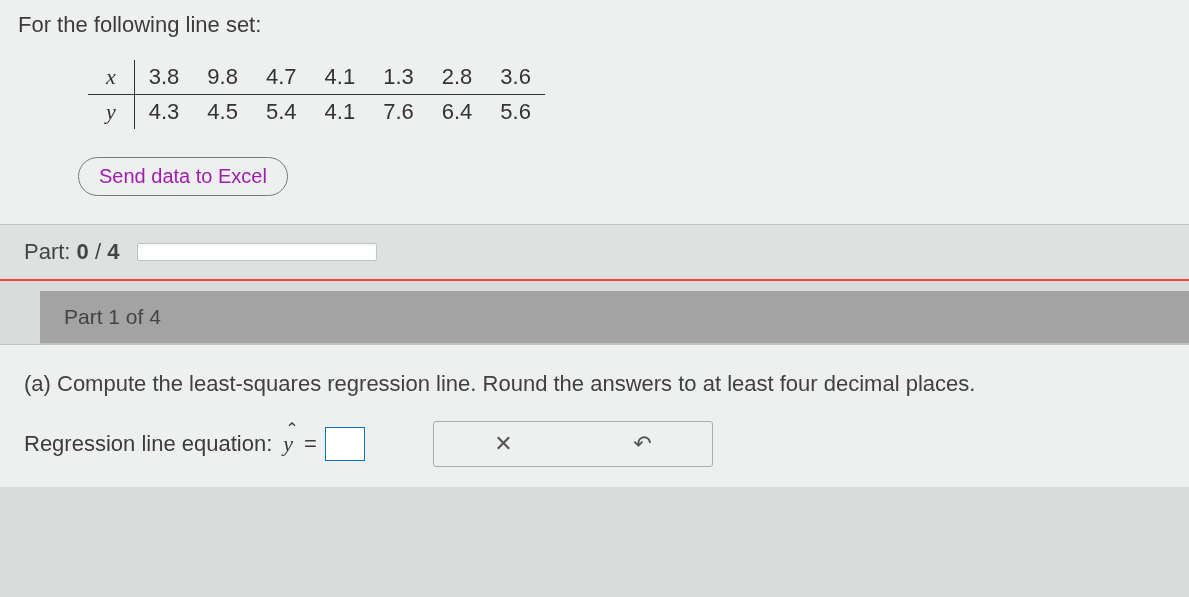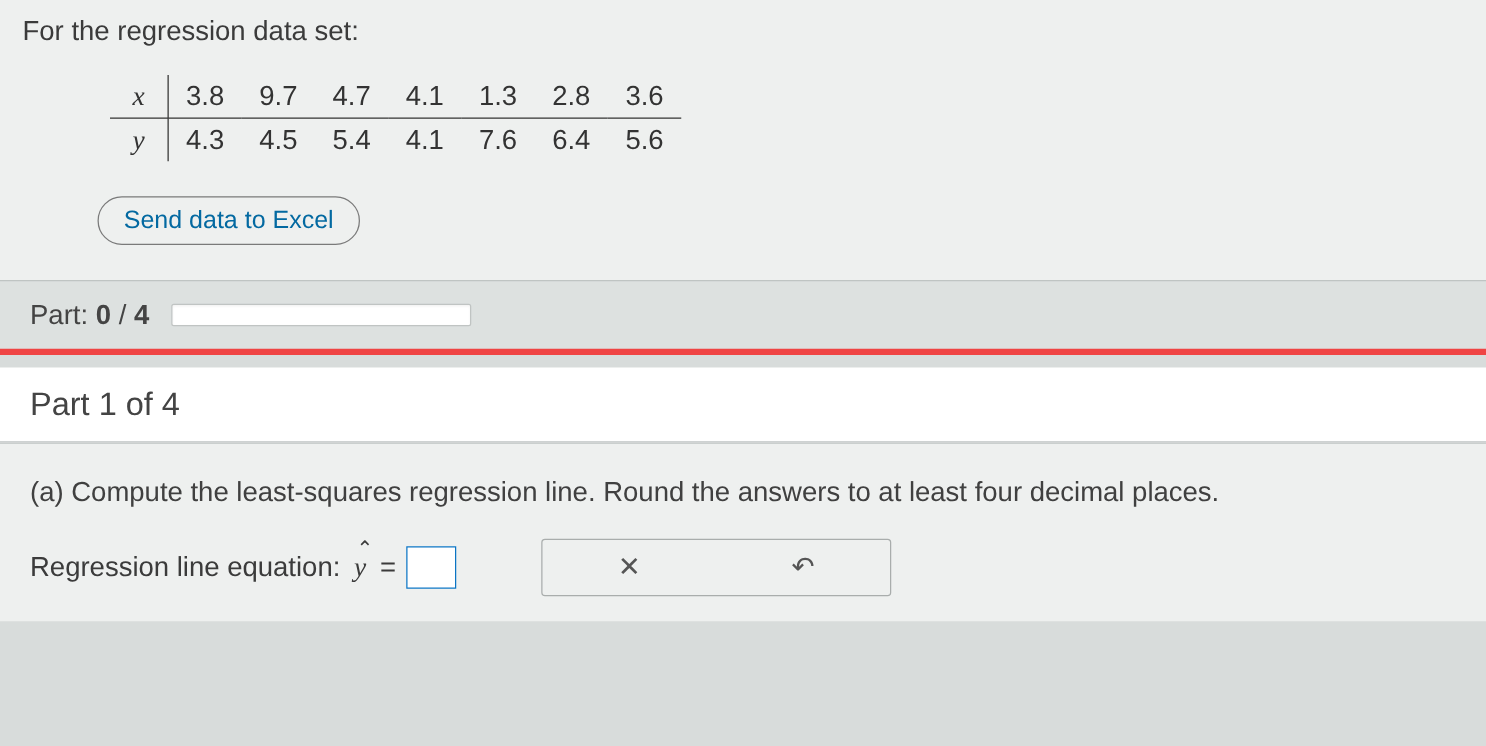--- a/index.html
+++ b/index.html
@@ -42,51 +42,52 @@
     border-bottom: 1.5px solid #333;
   }
   .excel-btn {
     margin-top: 28px;
     margin-left: 60px;
     display: inline-block;
     border: 1.5px solid #7a7a7a;
     border-radius: 22px;
     padding: 7px 20px;
     font-size: 20px;
-    color: #0369a1;
+    color: #a21caf;
     background: #eef0ef;
     cursor: pointer;
   }
   .part-header {
     background: #dde1e0;
     border-top: 1px solid #bfc4c3;
-    border-bottom: 5px solid #ef4444;
+    border-bottom: 2px solid #ef4444;
     padding: 14px 24px;
     font-size: 22px;
     color: #444;
     display: flex;
     align-items: center;
     gap: 18px;
   }
   .part-header .bold { font-weight: bold; }
   .progress-bar {
     width: 240px;
     height: 18px;
     background: #fff;
     border: 1px solid #c0c4c3;
     border-radius: 2px;
     box-shadow: inset 0 1px 2px rgba(0,0,0,0.06);
   }
   .part-sub {
-    background: #ffffff;
+    background: #a3a3a3;
     border-bottom: 1px solid #bfc4c3;
     padding: 14px 24px;
-    font-size: 26px;
+    font-size: 21px;
     color: #444;
     margin-top: 10px;
+    margin-left: 40px;
   }
   .question-section {
     background: #eef0ef;
     border-top: 1px solid #bfc4c3;
     padding: 26px 24px 20px 24px;
   }
   .q-text {
     font-size: 22px;
     color: #404040;
     margin-bottom: 24px;
@@ -141,28 +142,28 @@
     width: 30px;
     height: 30px;
   }
 </style>
 </head>
 <body>
 
 <div class="container">
 
   <div class="top-section">
-    <div class="prompt-text">For the regression data set:</div>
+    <div class="prompt-text">For the following line set:</div>
 
     <table class="data-table">
       <tbody>
           <tr>
         <td class="var-cell">x</td>
         <td>3.8</td>
-        <td>9.7</td>
+        <td>9.8</td>
         <td>4.7</td>
         <td>4.1</td>
         <td>1.3</td>
         <td>2.8</td>
         <td>3.6</td>
       </tr>
       <tr>
         <td class="var-cell">y</td>
         <td>4.3</td>
         <td>4.5</td>

